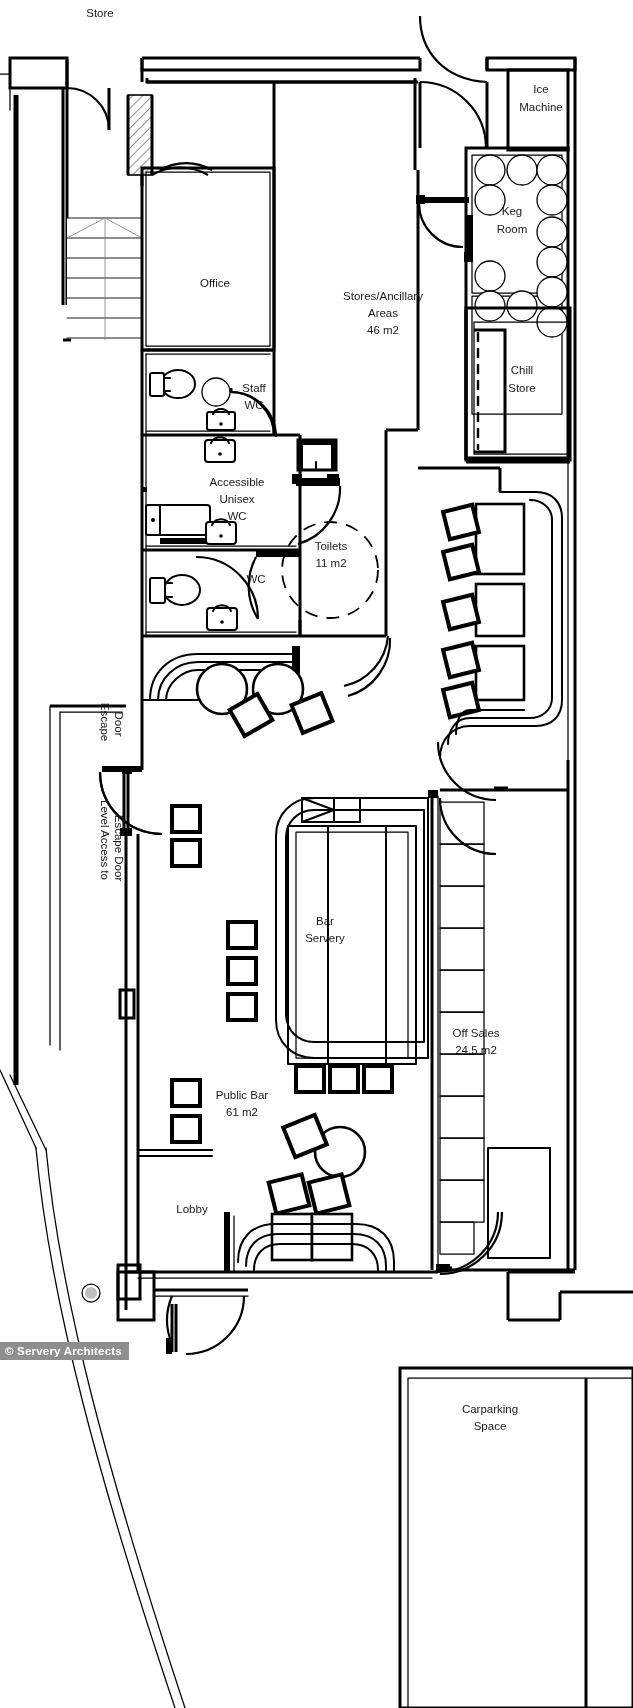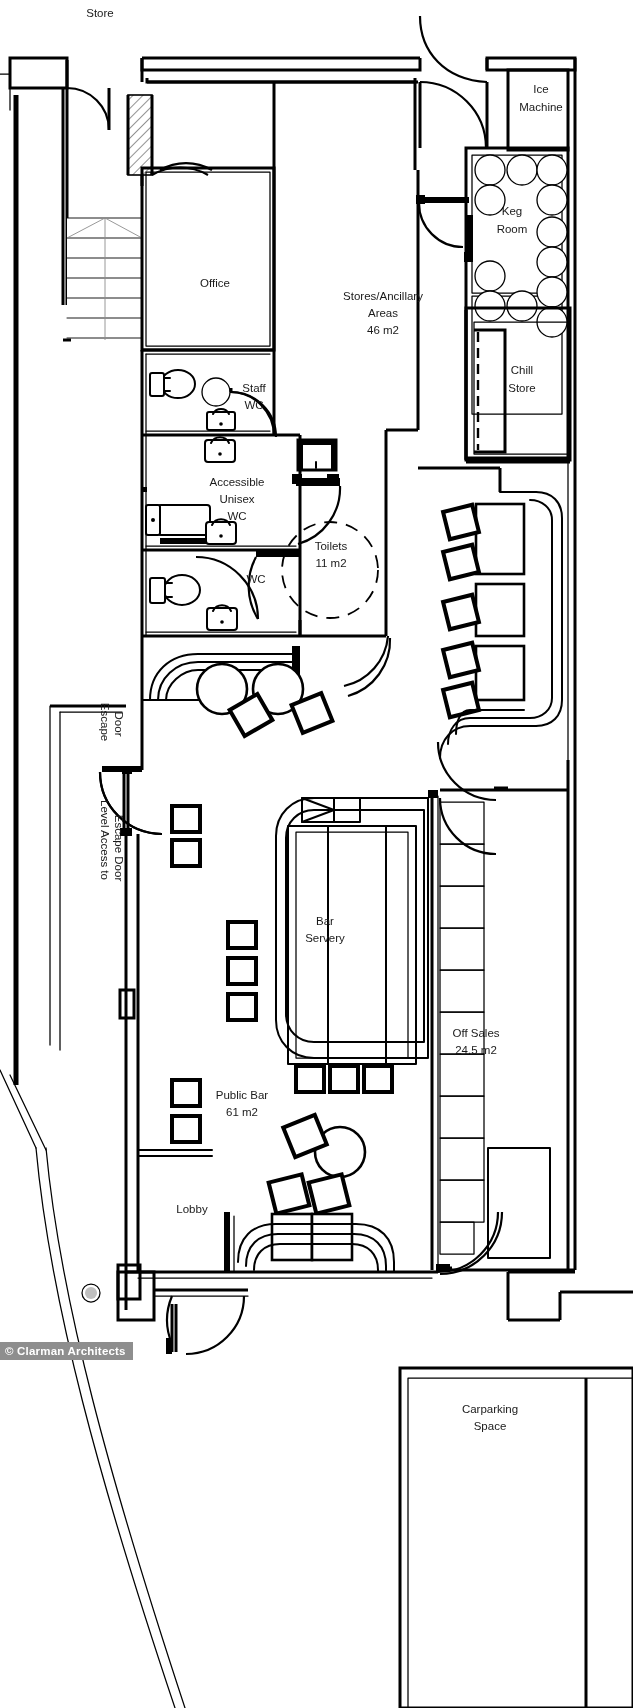--- a/index.html
+++ b/index.html
@@ -520,15 +520,15 @@
     <text class="lbl" x="242" y="1113">61 m2</text>
 
     <text class="lbl" x="192" y="1210">Lobby</text>
 
     <text class="lbl" x="490" y="1410">Carparking</text>
     <text class="lbl" x="490" y="1427">Space</text>
   </g>
 
 </svg>
 
-<div id="watermark">© Clarman Architects</div>
+<div id="watermark">© Servery Architects</div>
 
 </div>
 
 </body></html>

